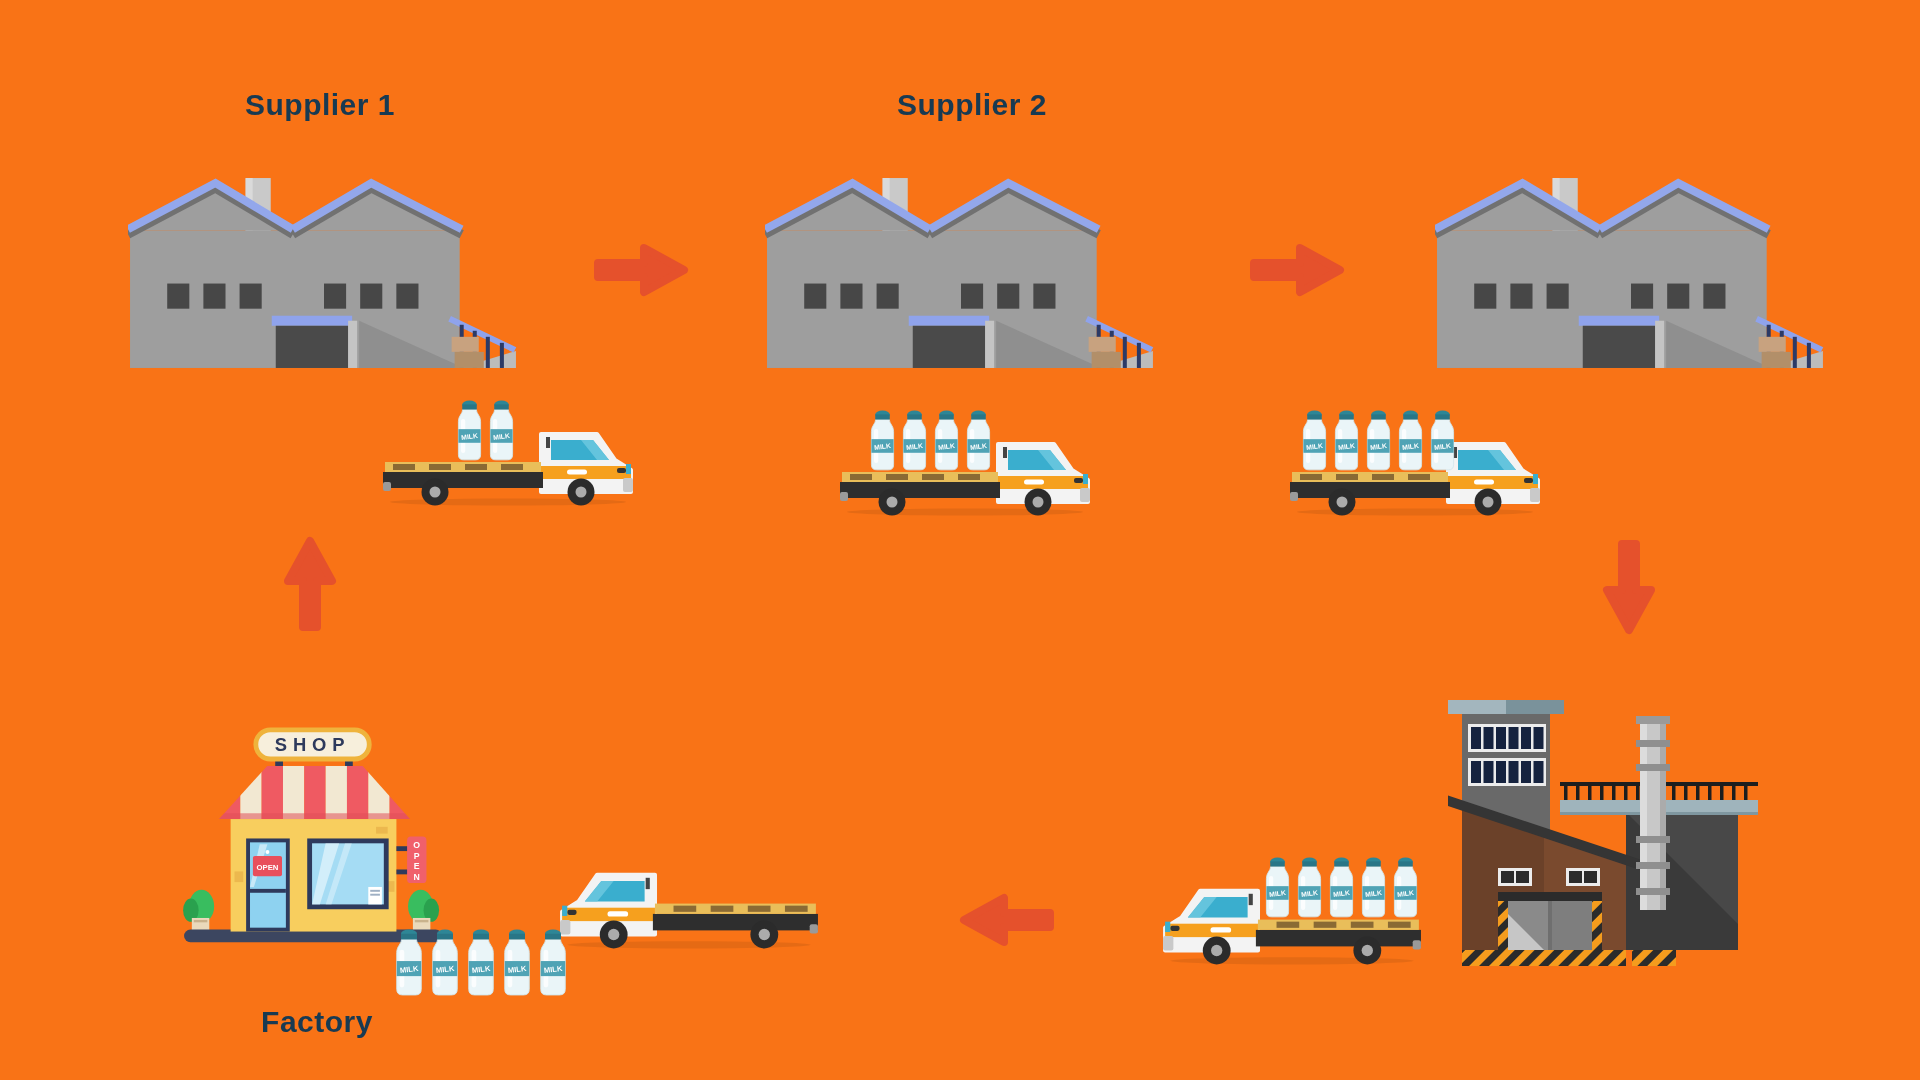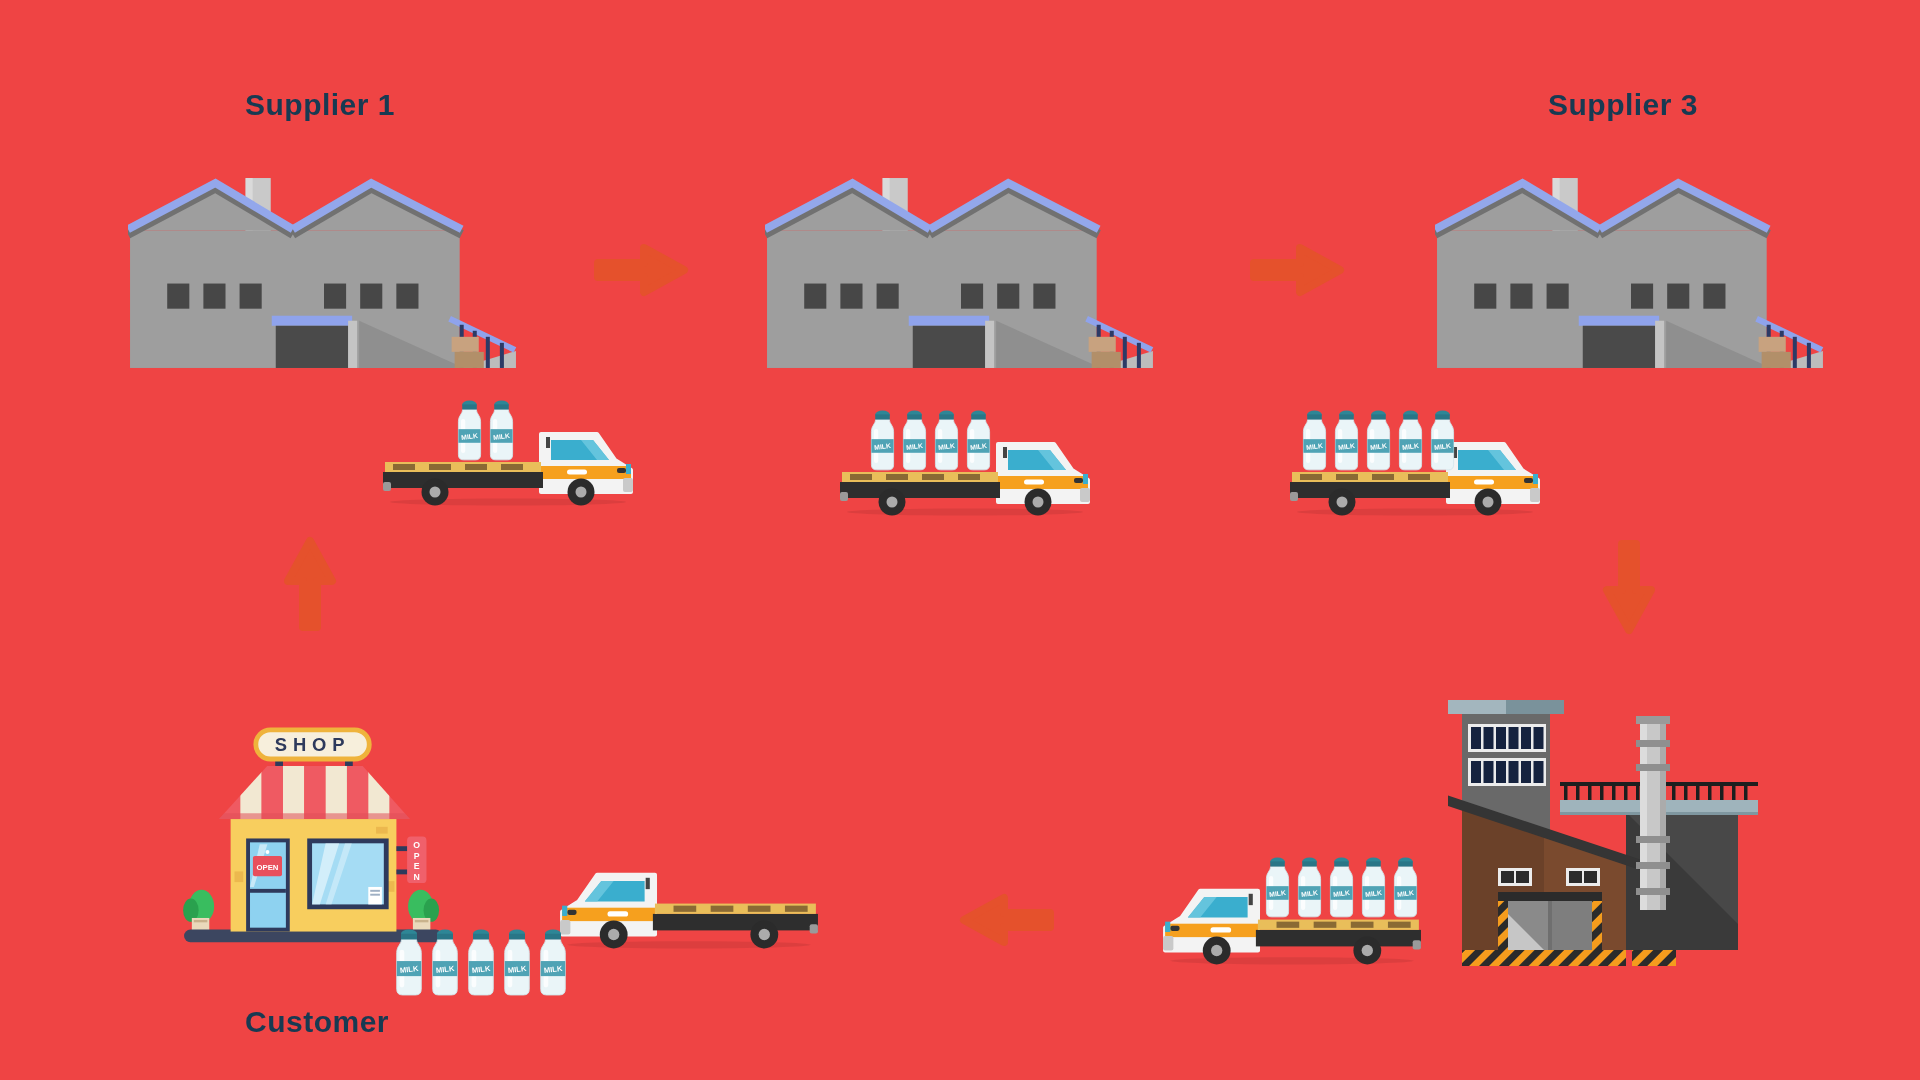--- a/index.html
+++ b/index.html
@@ -1,16 +1,16 @@
 <!DOCTYPE html>
 <html style="--label-color: #183A52; --arrow-color: #E5512C;"><head>
 <meta charset="utf-8">
 <style>
   html,body{margin:0;padding:0;background:#fff;}
-  .stage{position:relative;width:1920px;height:1080px;background:#ef4444;overflow:hidden;
+  .stage{position:relative;width:1920px;height:1080px;background:#f97316;overflow:hidden;
          font-family:"Liberation Sans",sans-serif;}
   .defs{position:absolute;width:0;height:0;overflow:hidden;}
 
   .node-label{position:absolute;width:280px;text-align:center;font-size:30px;font-weight:700;
               color:var(--label-color,#183A52);letter-spacing:.5px;}
   #lbl-s1{left:180px;top:88px}
   #lbl-s2{left:832px;top:88px}
   #lbl-s3{left:1483px;top:88px}
   #lbl-f{left:1490px;top:1020px}
   #lbl-c{left:177px;top:1005px}
@@ -248,22 +248,22 @@
         <text x="246" y="159" font-size="9" font-weight="bold" fill="#FFFFFF" text-anchor="middle">N</text>
       </symbol>
 
       <symbol id="sym-arrow" viewBox="0 0 100 64">
         <polygon points="6,25 52,25 52,10 92,32 52,54 52,39 6,39" fill="currentColor" stroke="currentColor" stroke-width="8" stroke-linejoin="round"></polygon>
       </symbol>
     </defs>
   </svg>
 
   <div class="node-label" id="lbl-s1">Supplier 1</div>
-  <div class="node-label" id="lbl-s3">Supplier 3</div>
-  <div class="node-label" id="lbl-c">Customer</div>
+  <div class="node-label" id="lbl-s2">Supplier 2</div>
+  <div class="node-label" id="lbl-c">Factory</div>
 
   <svg class="building" id="bld-s1" viewBox="0 0 390 200">
       <use href="#sym-supplier"></use>
     </svg>
   <svg class="building" id="bld-s2" viewBox="0 0 390 200">
       <use href="#sym-supplier"></use>
     </svg>
   <svg class="building" id="bld-s3" viewBox="0 0 390 200">
       <use href="#sym-supplier"></use>
     </svg>

